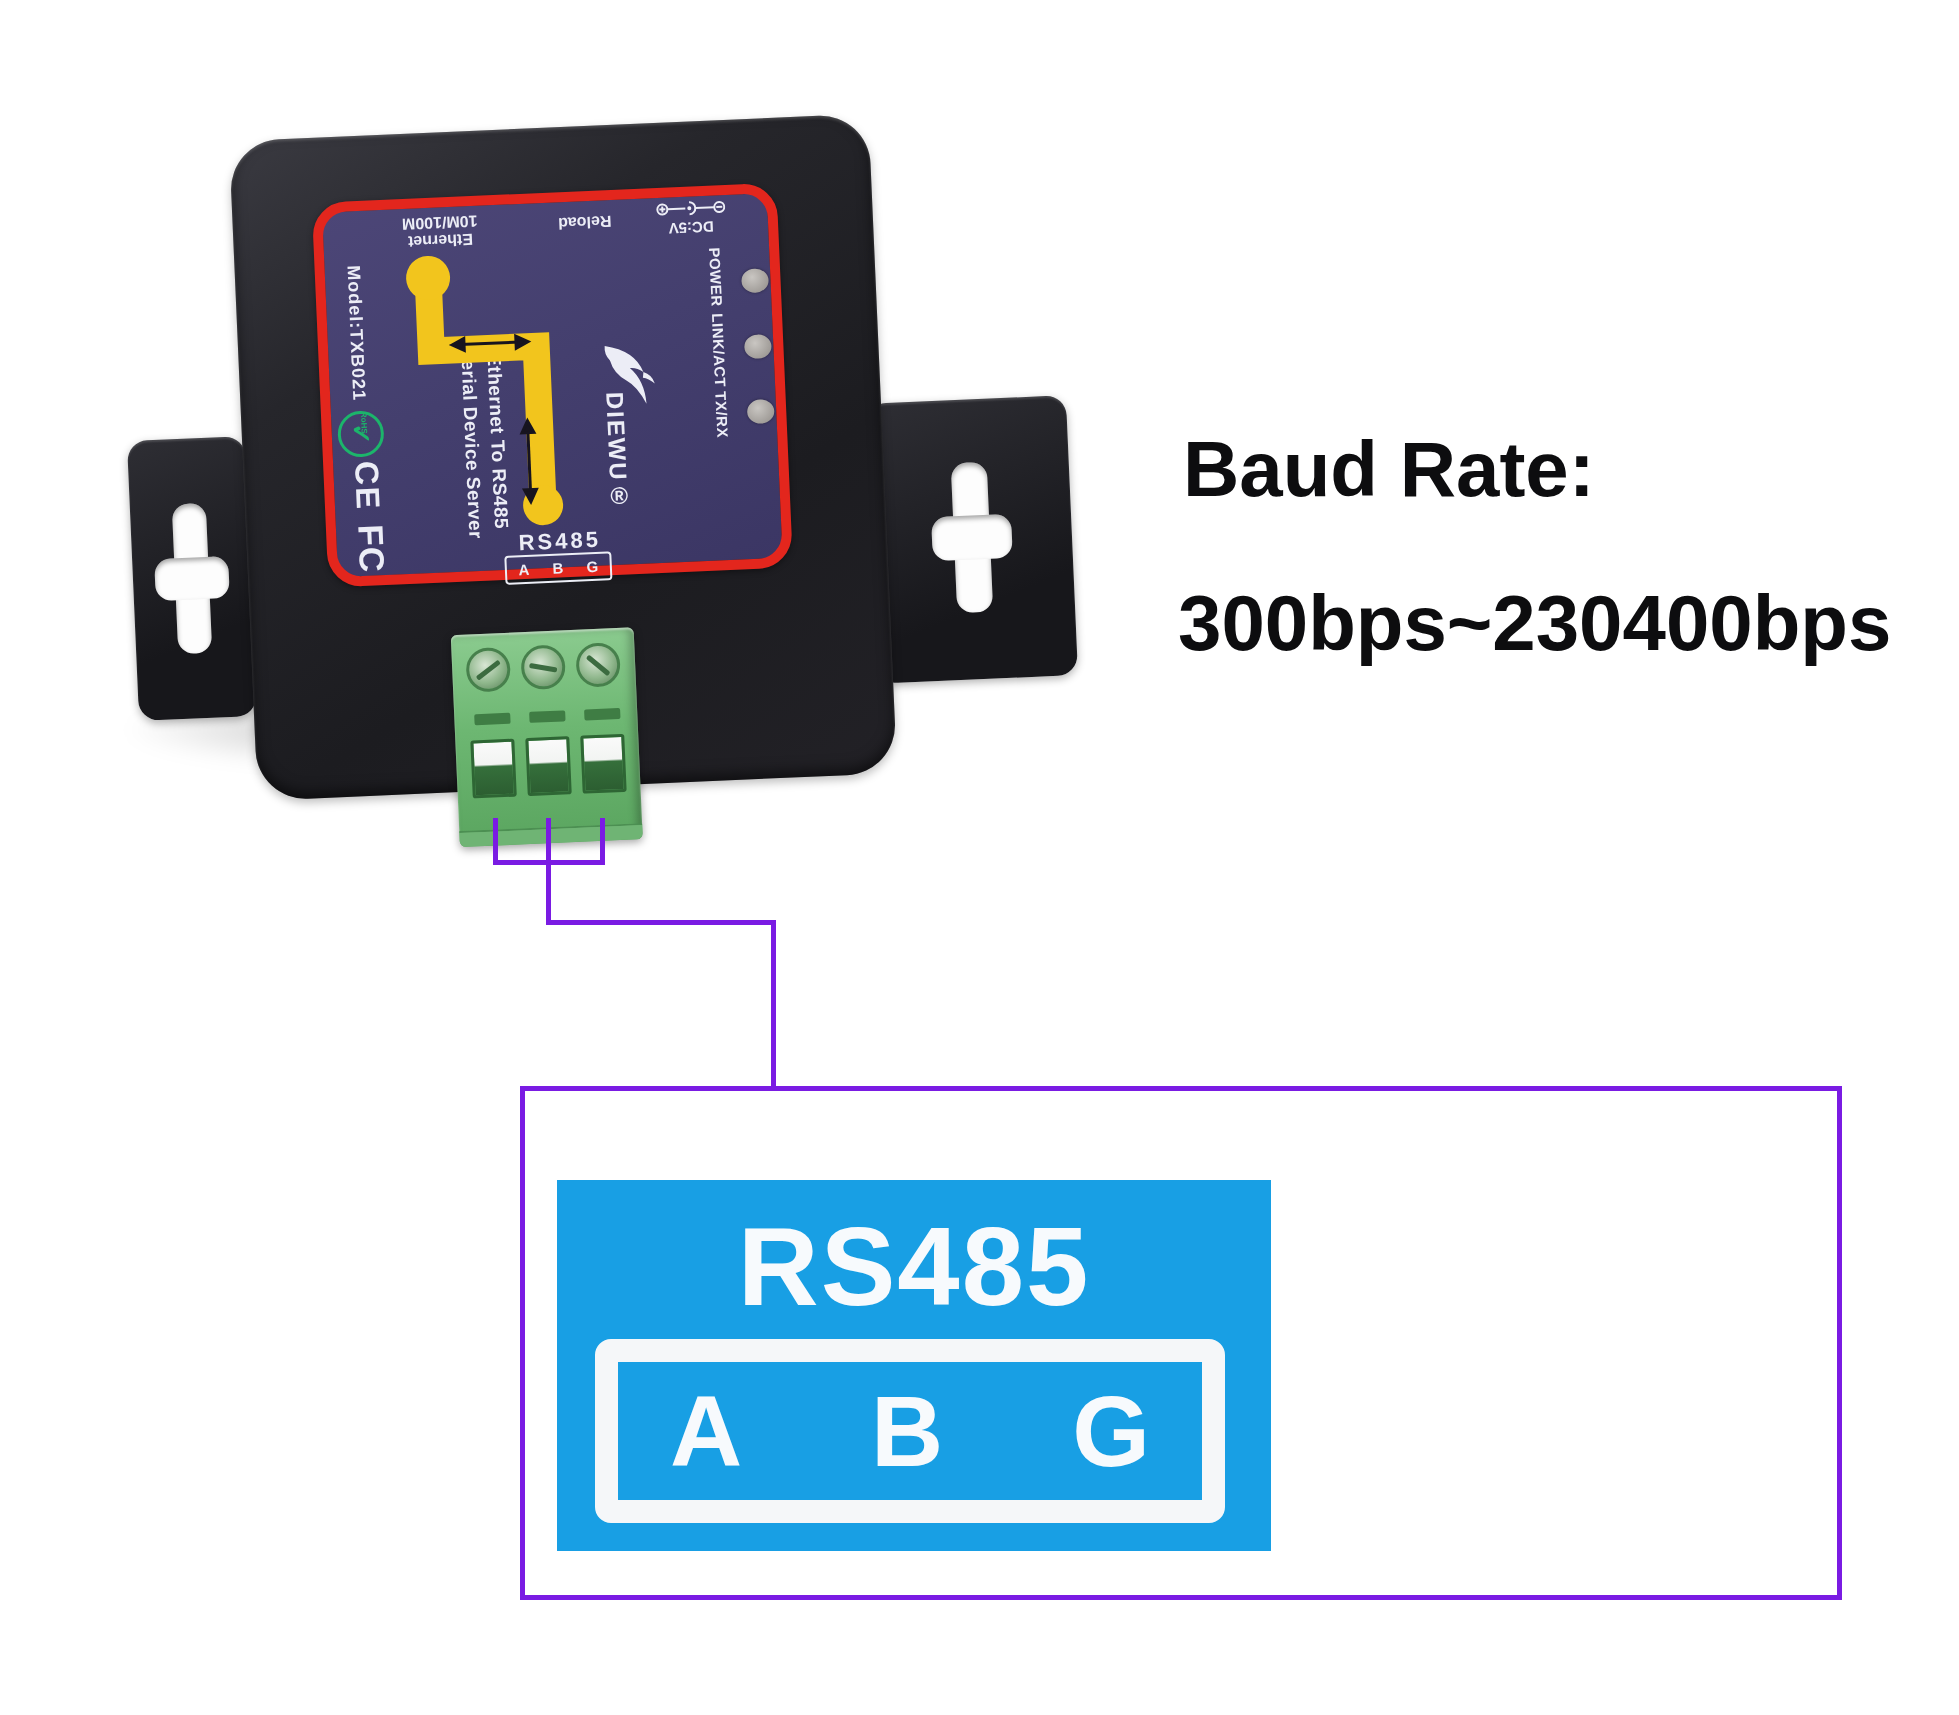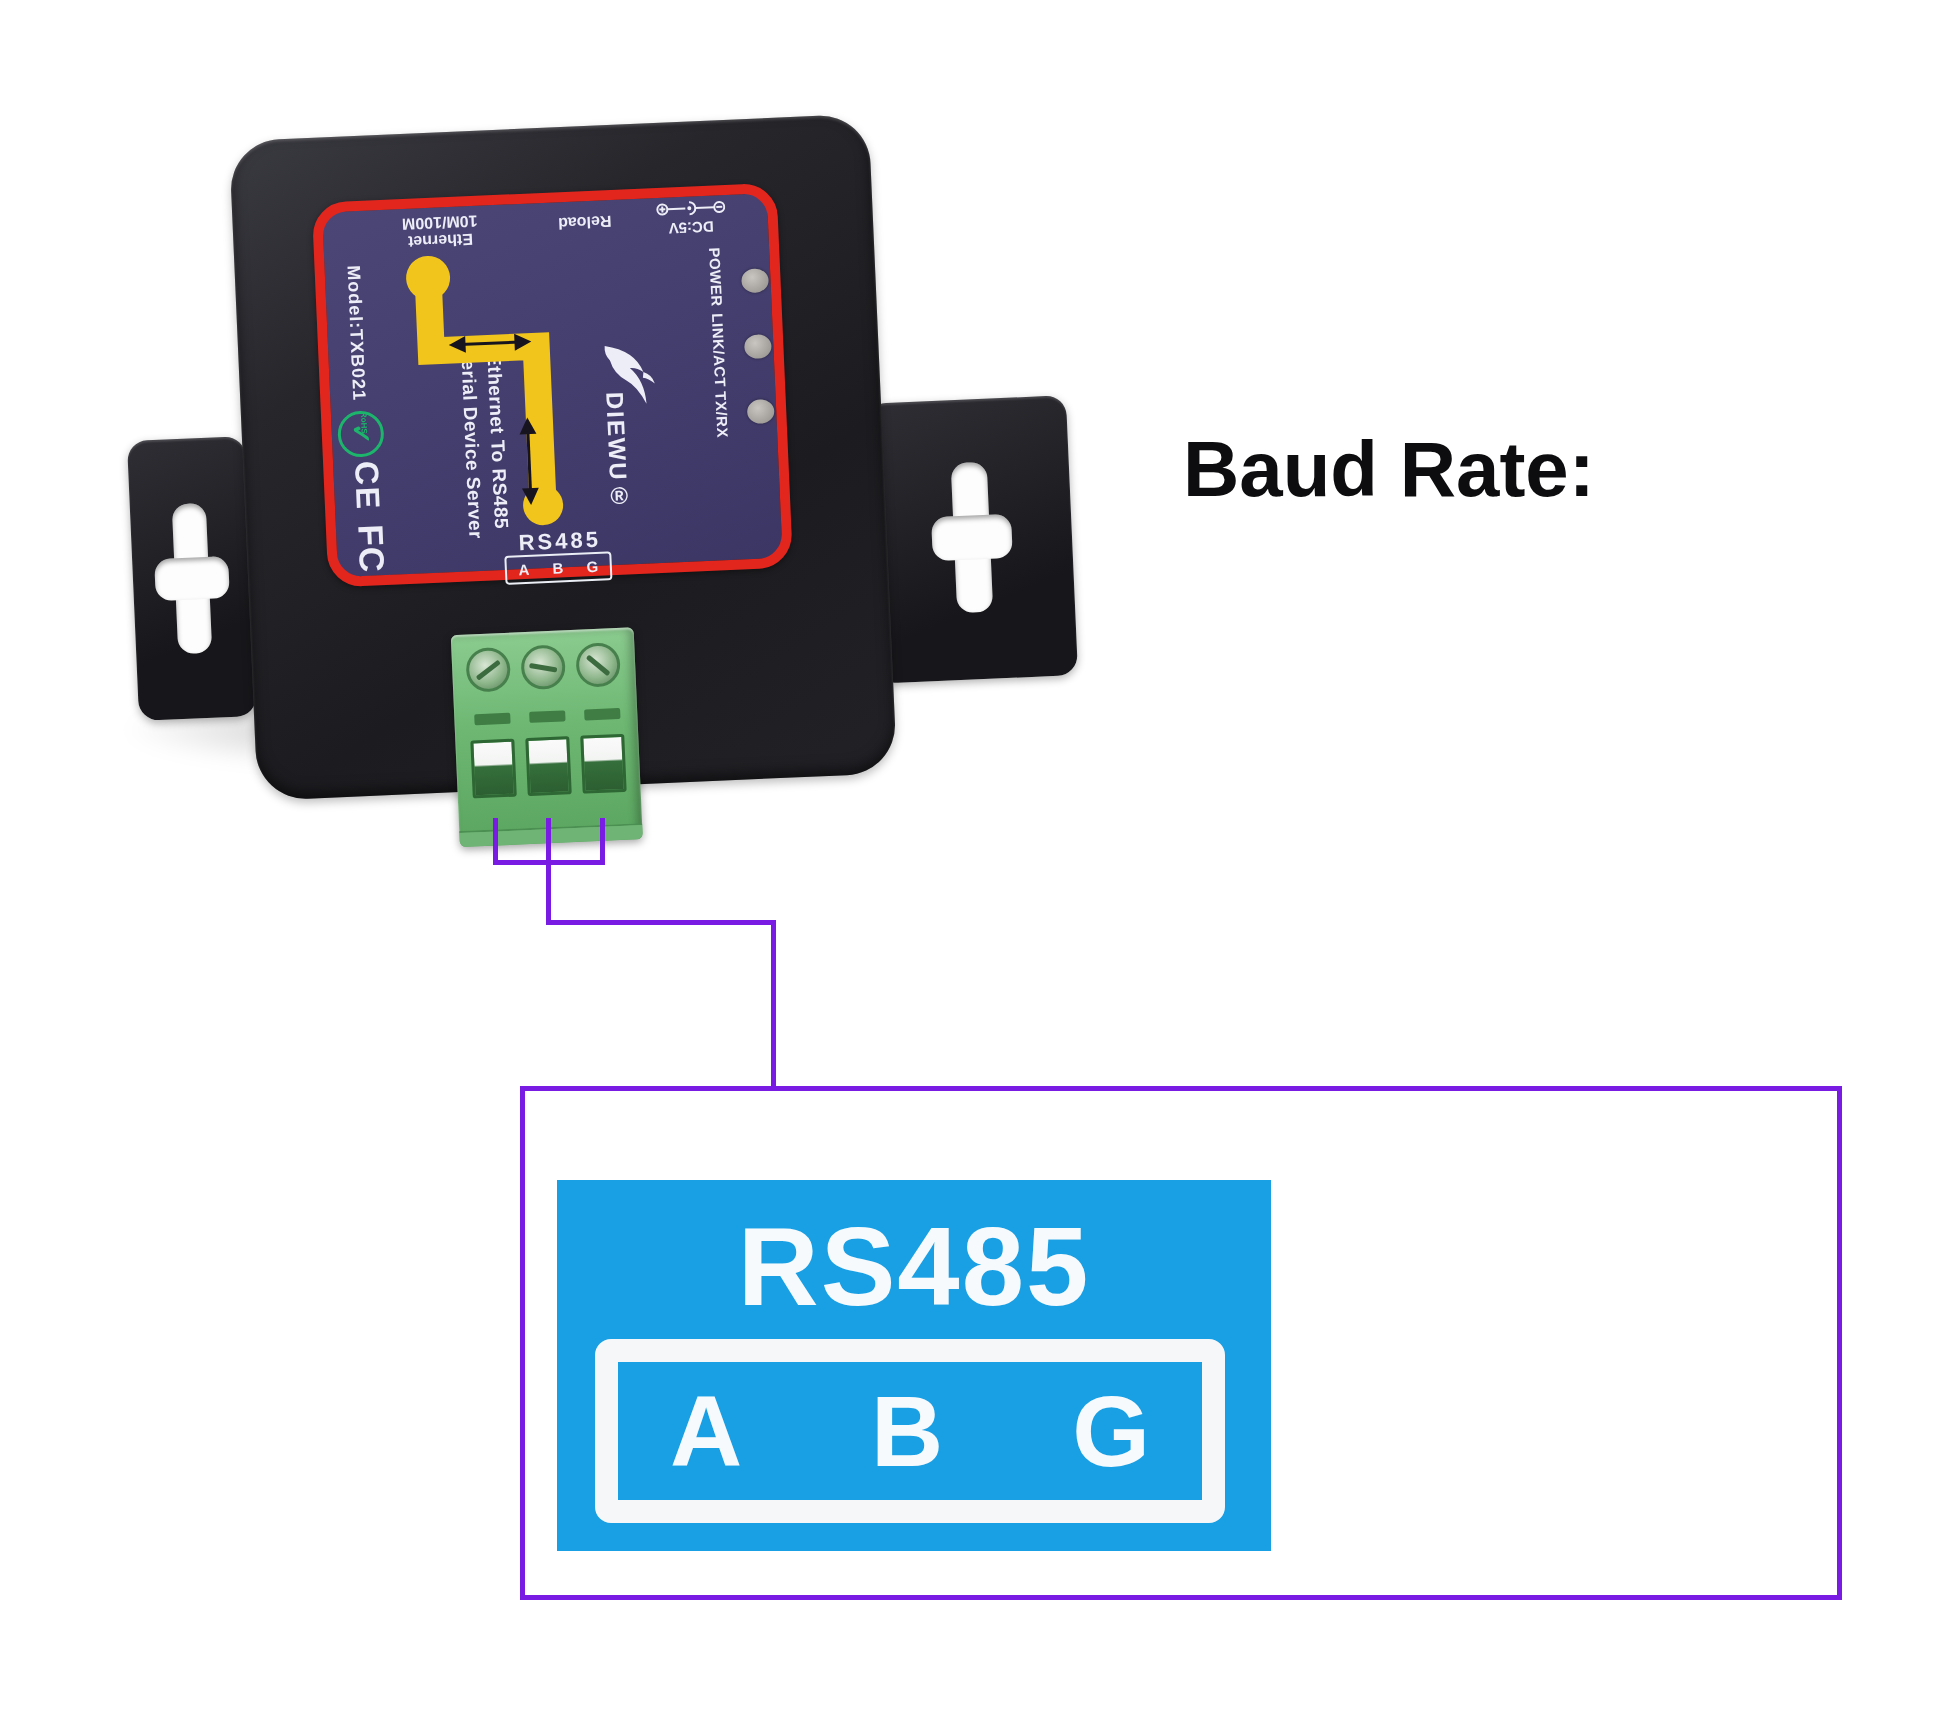--- a/index.html
+++ b/index.html
@@ -207,20 +207,21 @@
       <div class="tslot" style="left:75px;"></div>
       <div class="tslot" style="left:130px;"></div>
       <div class="thole" style="left:15px;"></div>
       <div class="thole" style="left:70px;"></div>
       <div class="thole" style="left:125px;"></div>
       <div id="tlip"></div>
     </div>
   </div>
 
   <div class="spec-line" id="spec1">Baud Rate:</div>
+  <div class="spec-line" id="spec2">300bps~230400bps</div>
 
   <div class="pline" style="left:493px;top:818px;width:5px;height:47px;"></div>
   <div class="pline" style="left:546px;top:818px;width:5px;height:107px;"></div>
   <div class="pline" style="left:600px;top:818px;width:5px;height:47px;"></div>
   <div class="pline" style="left:493px;top:860px;width:112px;height:5px;"></div>
   <div class="pline" style="left:546px;top:920px;width:230px;height:5px;"></div>
   <div class="pline" style="left:771px;top:920px;width:5px;height:170px;"></div>
 
   <div class="abs" id="big-box"></div>
 

